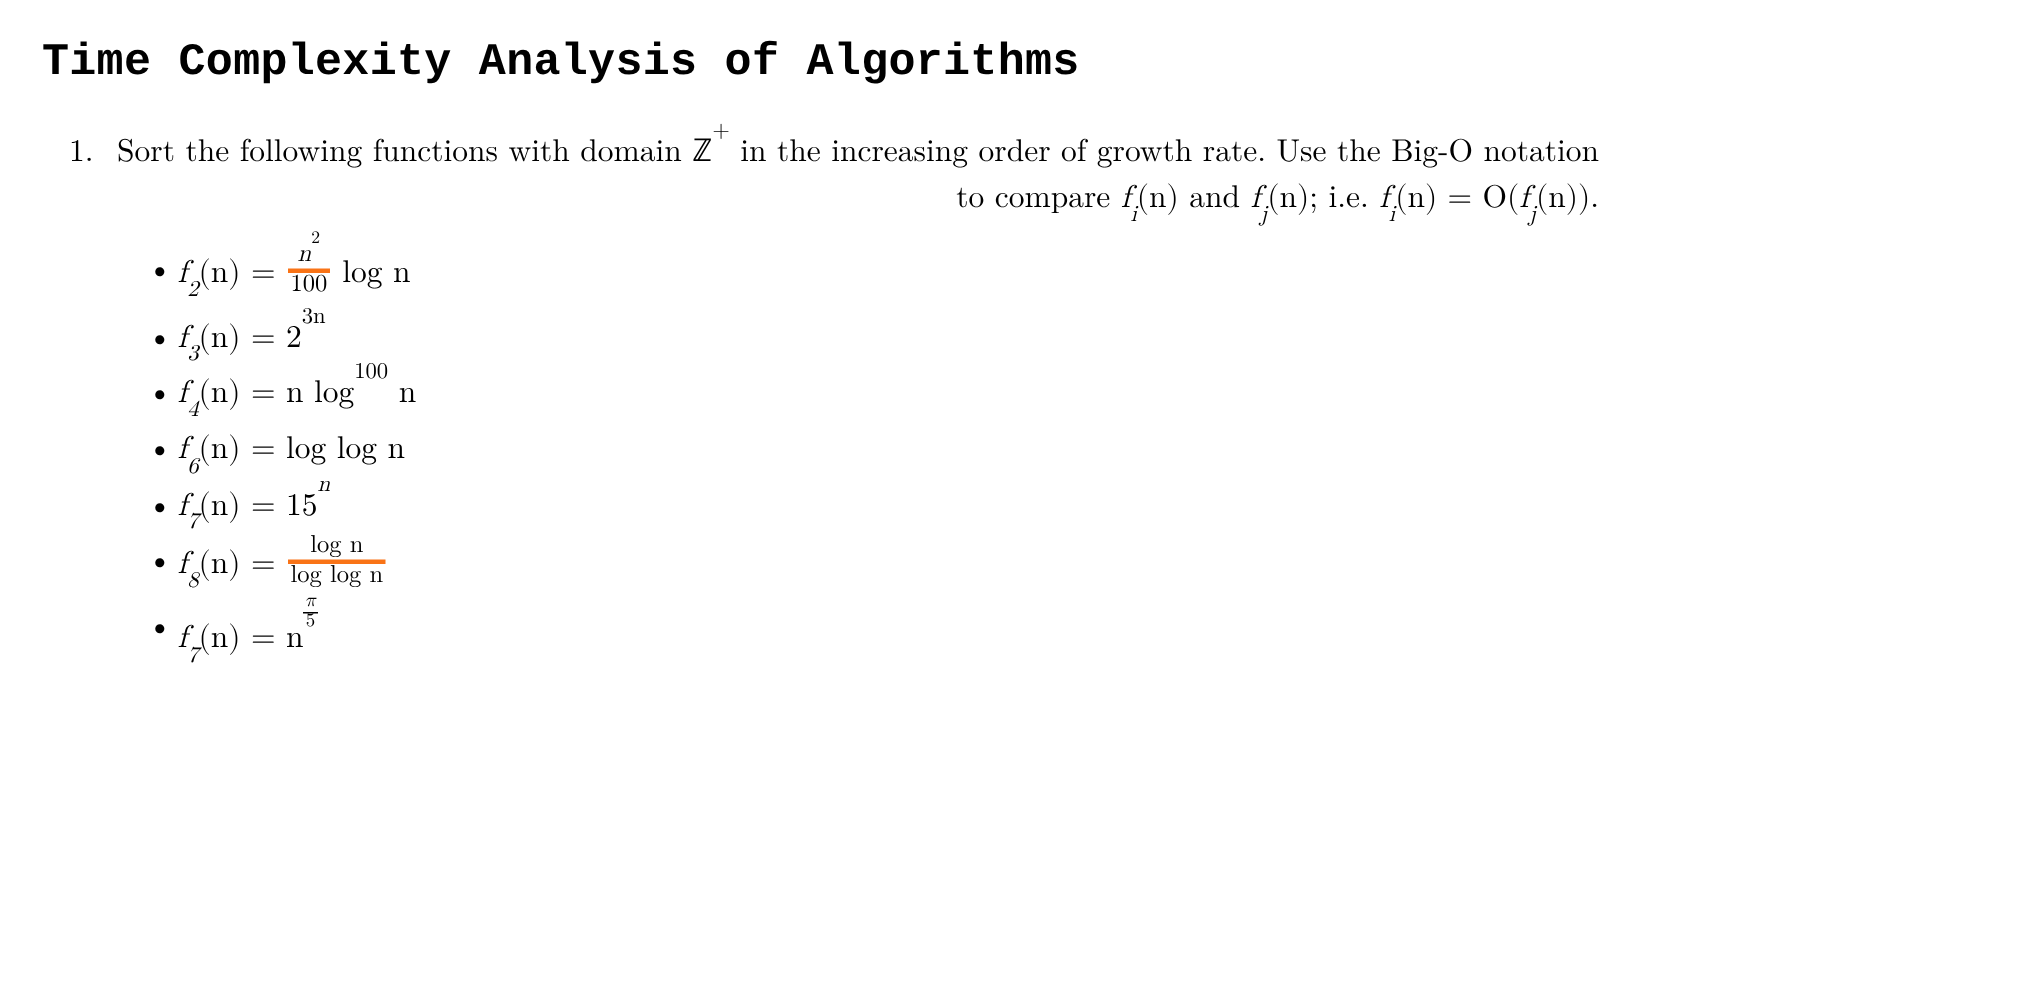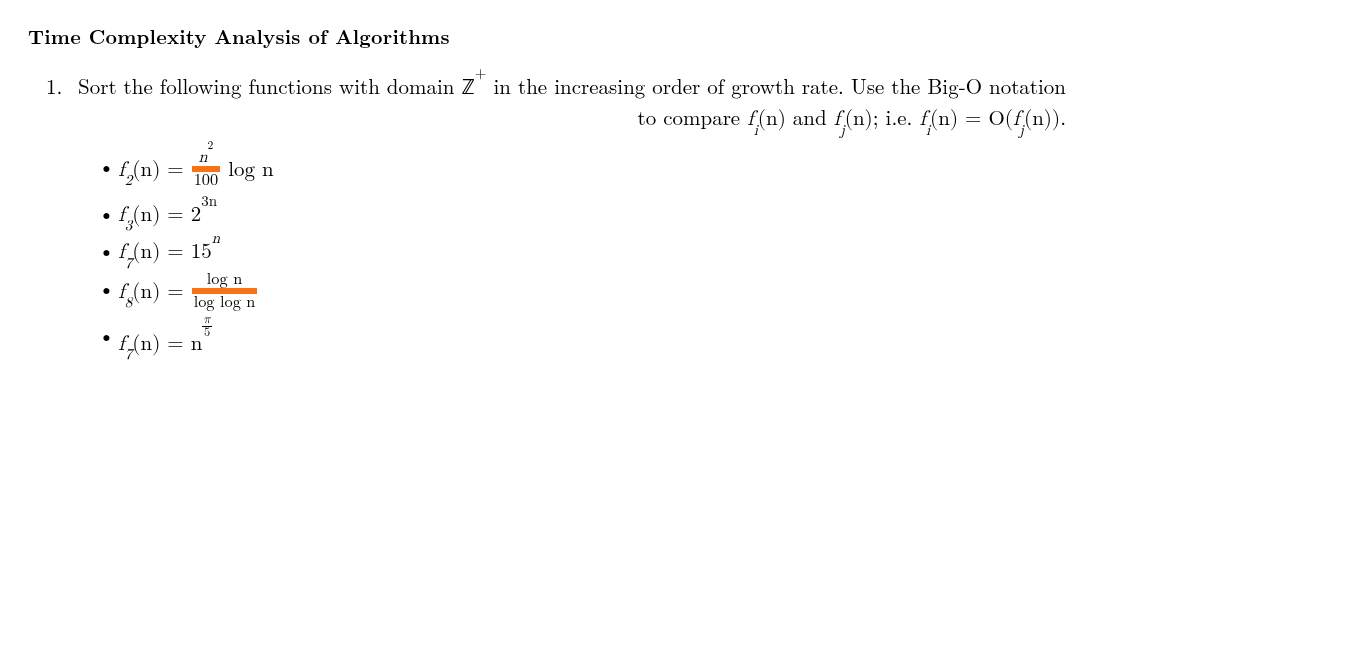--- a/index.html
+++ b/index.html
@@ -5,24 +5,25 @@
   body {
     font-family: "Latin Modern Roman", "Computer Modern", Georgia, "Times New Roman", serif;
     font-size: 21px;
     color: #000;
     background: #fff;
     margin: 0;
     padding: 22px 28px;
     line-height: 1.35;
   }
   h1 {
-    font-size: 20px;
+    font-size: 30px;
     font-weight: 700;
     margin: 0 0 22px 0;
     letter-spacing: 0.2px;
+    font-family: Liberation Mono, monospace;
   }
   .problem {
     display: flex;
     align-items: flex-start;
     padding-left: 18px;
     max-width: 1020px;
   }
   .problem-number {
     flex: 0 0 auto;
     padding-right: 10px;
@@ -74,21 +75,21 @@
     vertical-align: middle;
     text-align: center;
     font-size: 0.78em;
     line-height: 1.05;
     position: relative;
     top: -2px;
     padding: 0 1px;
   }
   .frac .num {
     display: block;
-    border-bottom: 6px solid #f97316;
+    border-bottom: 3px solid #f97316;
     padding: 0 2px;
   }
   .frac .den {
     display: block;
     padding: 0 2px 1px 2px;
   }
   .sqrt {
     display: inline-block;
     position: relative;
     padding-left: 1px;
@@ -133,22 +134,28 @@
 
 
       <li>
         <span class="math"><span>f</span><sub>2</sub><span class="rm">(n) = </span><span class="frac"><span class="num"><span>n</span><sup class="rm">2</sup></span><span class="den rm">100</span></span><span class="rm"> log n</span></span>
       </li>
 
       <li>
         <span class="math"><span>f</span><sub>3</sub><span class="rm">(n) = 2</span><sup><span class="rm">3n</span></sup></span>
       </li>
 
+      <li>
+        <span class="math"><span>f</span><sub>4</sub><span class="rm">(n) = n log</span><sup class="rm">100</sup><span class="rm"> n</span></span>
+      </li>
 
 
+      <li>
+        <span class="math"><span>f</span><sub>6</sub><span class="rm">(n) = log log n</span></span>
+      </li>
 
       <li>
         <span class="math"><span>f</span><sub>7</sub><span class="rm">(n) = 15</span><sup>n</sup></span>
       </li>
 
       <li>
         <span class="math"><span>f</span><sub>8</sub><span class="rm">(n) = </span><span class="frac"><span class="num rm">log n</span><span class="den rm">log log n</span></span></span>
       </li>
 
 

